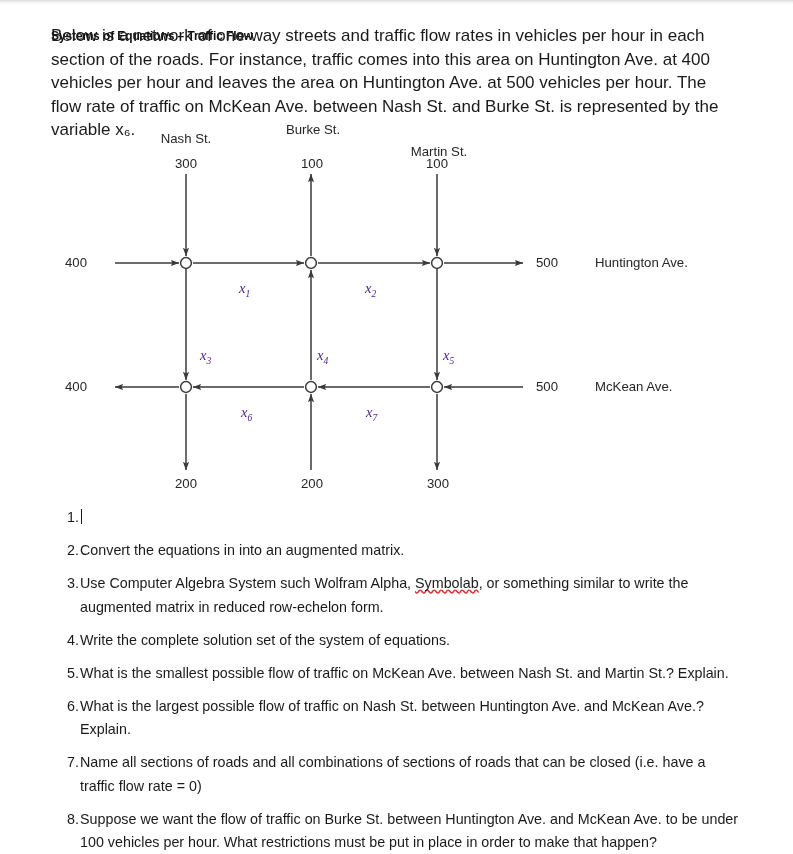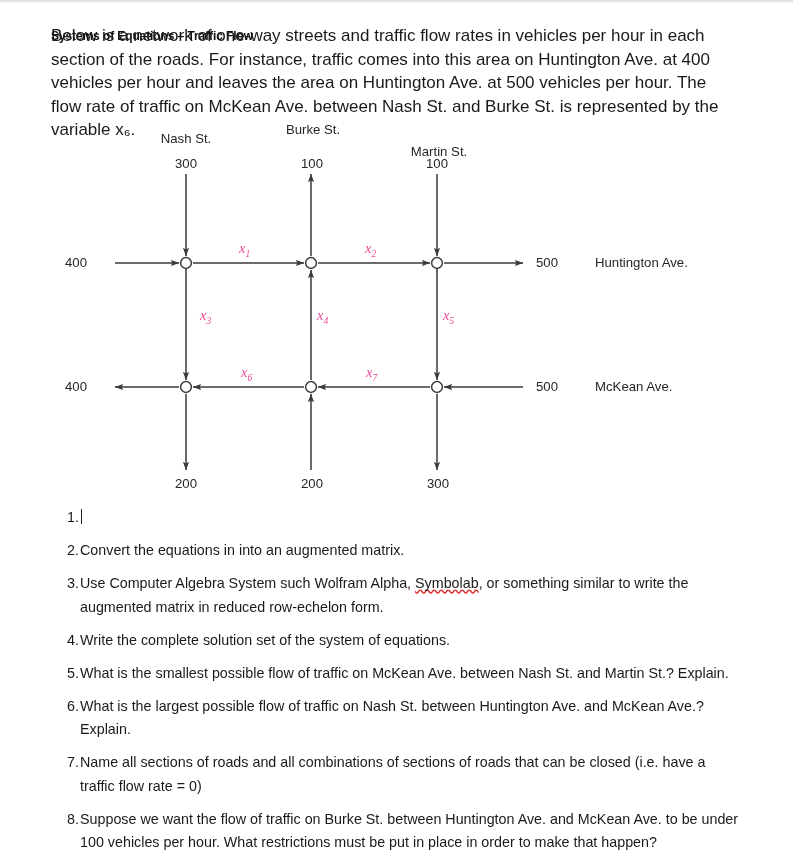--- a/index.html
+++ b/index.html
@@ -72,22 +72,23 @@
     white-space: nowrap;
     font-family: "Liberation Sans", sans-serif;
   }
   .d-label.center { transform: translateX(-50%); }
 
   .x-var {
     position: absolute;
     font-family: "Liberation Serif", serif;
     font-style: italic;
     font-size: 14.5px;
-    color: #ec4899;
+    color: #4c1d95;
     white-space: nowrap;
+    margin-top: 40px;
   }
   .x-var sub {
     font-size: 9.5px;
     font-style: italic;
   }
 
   
   .qlist {
     position: absolute;
     left: 51px;

